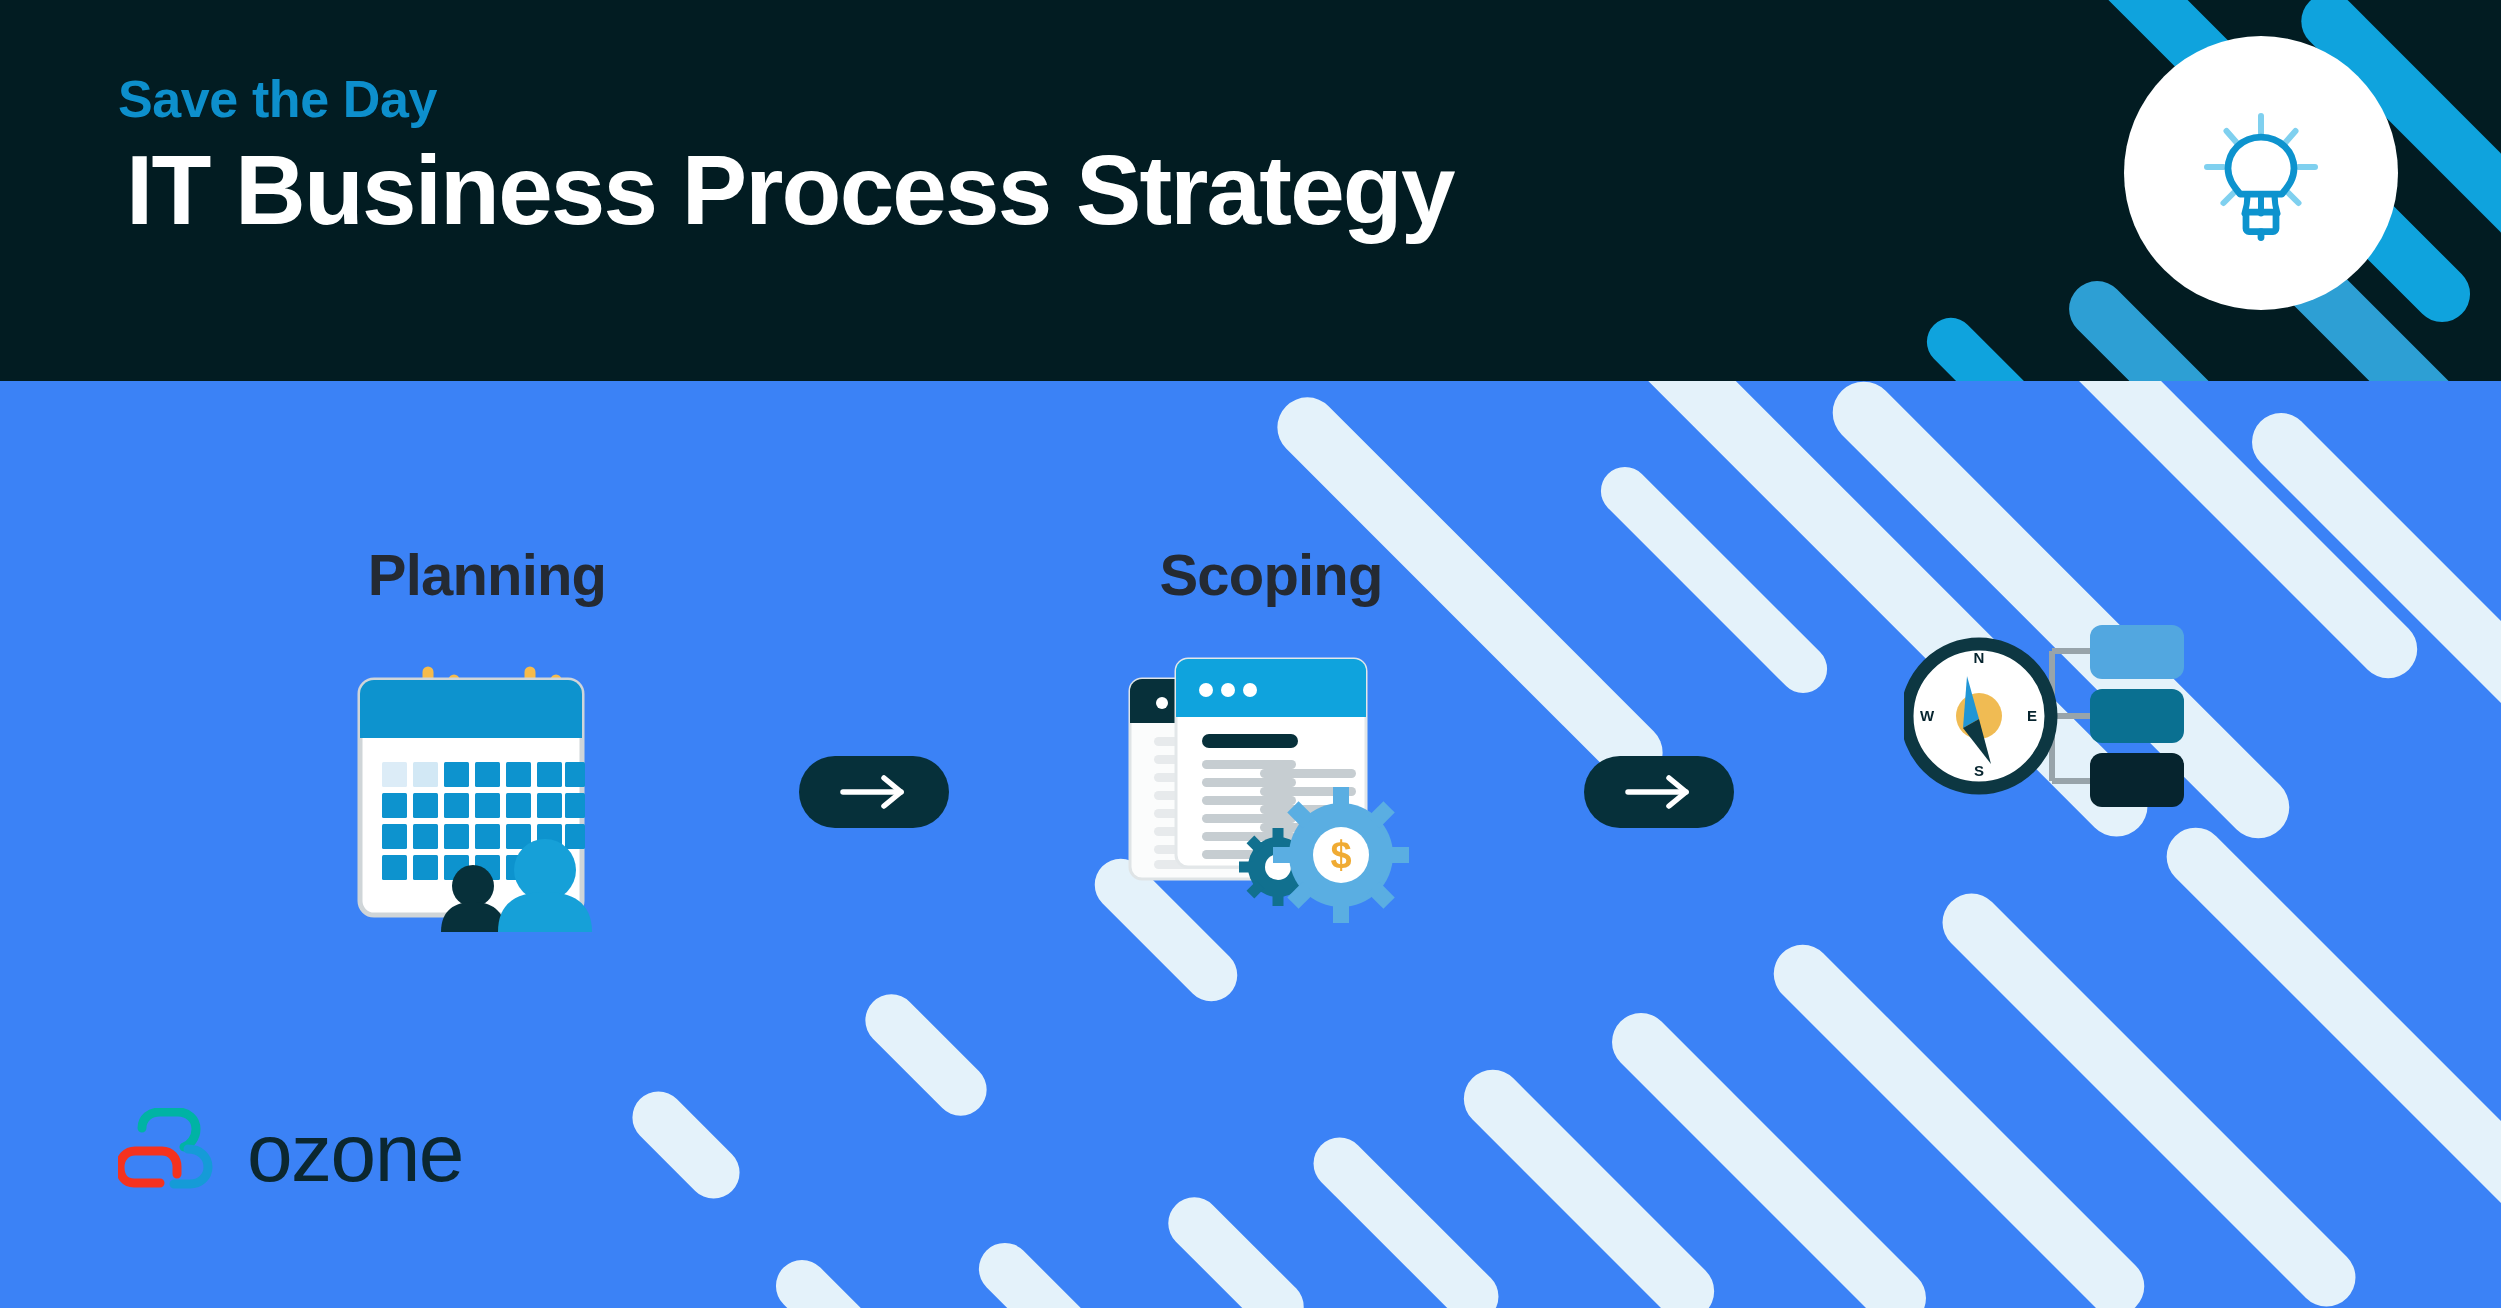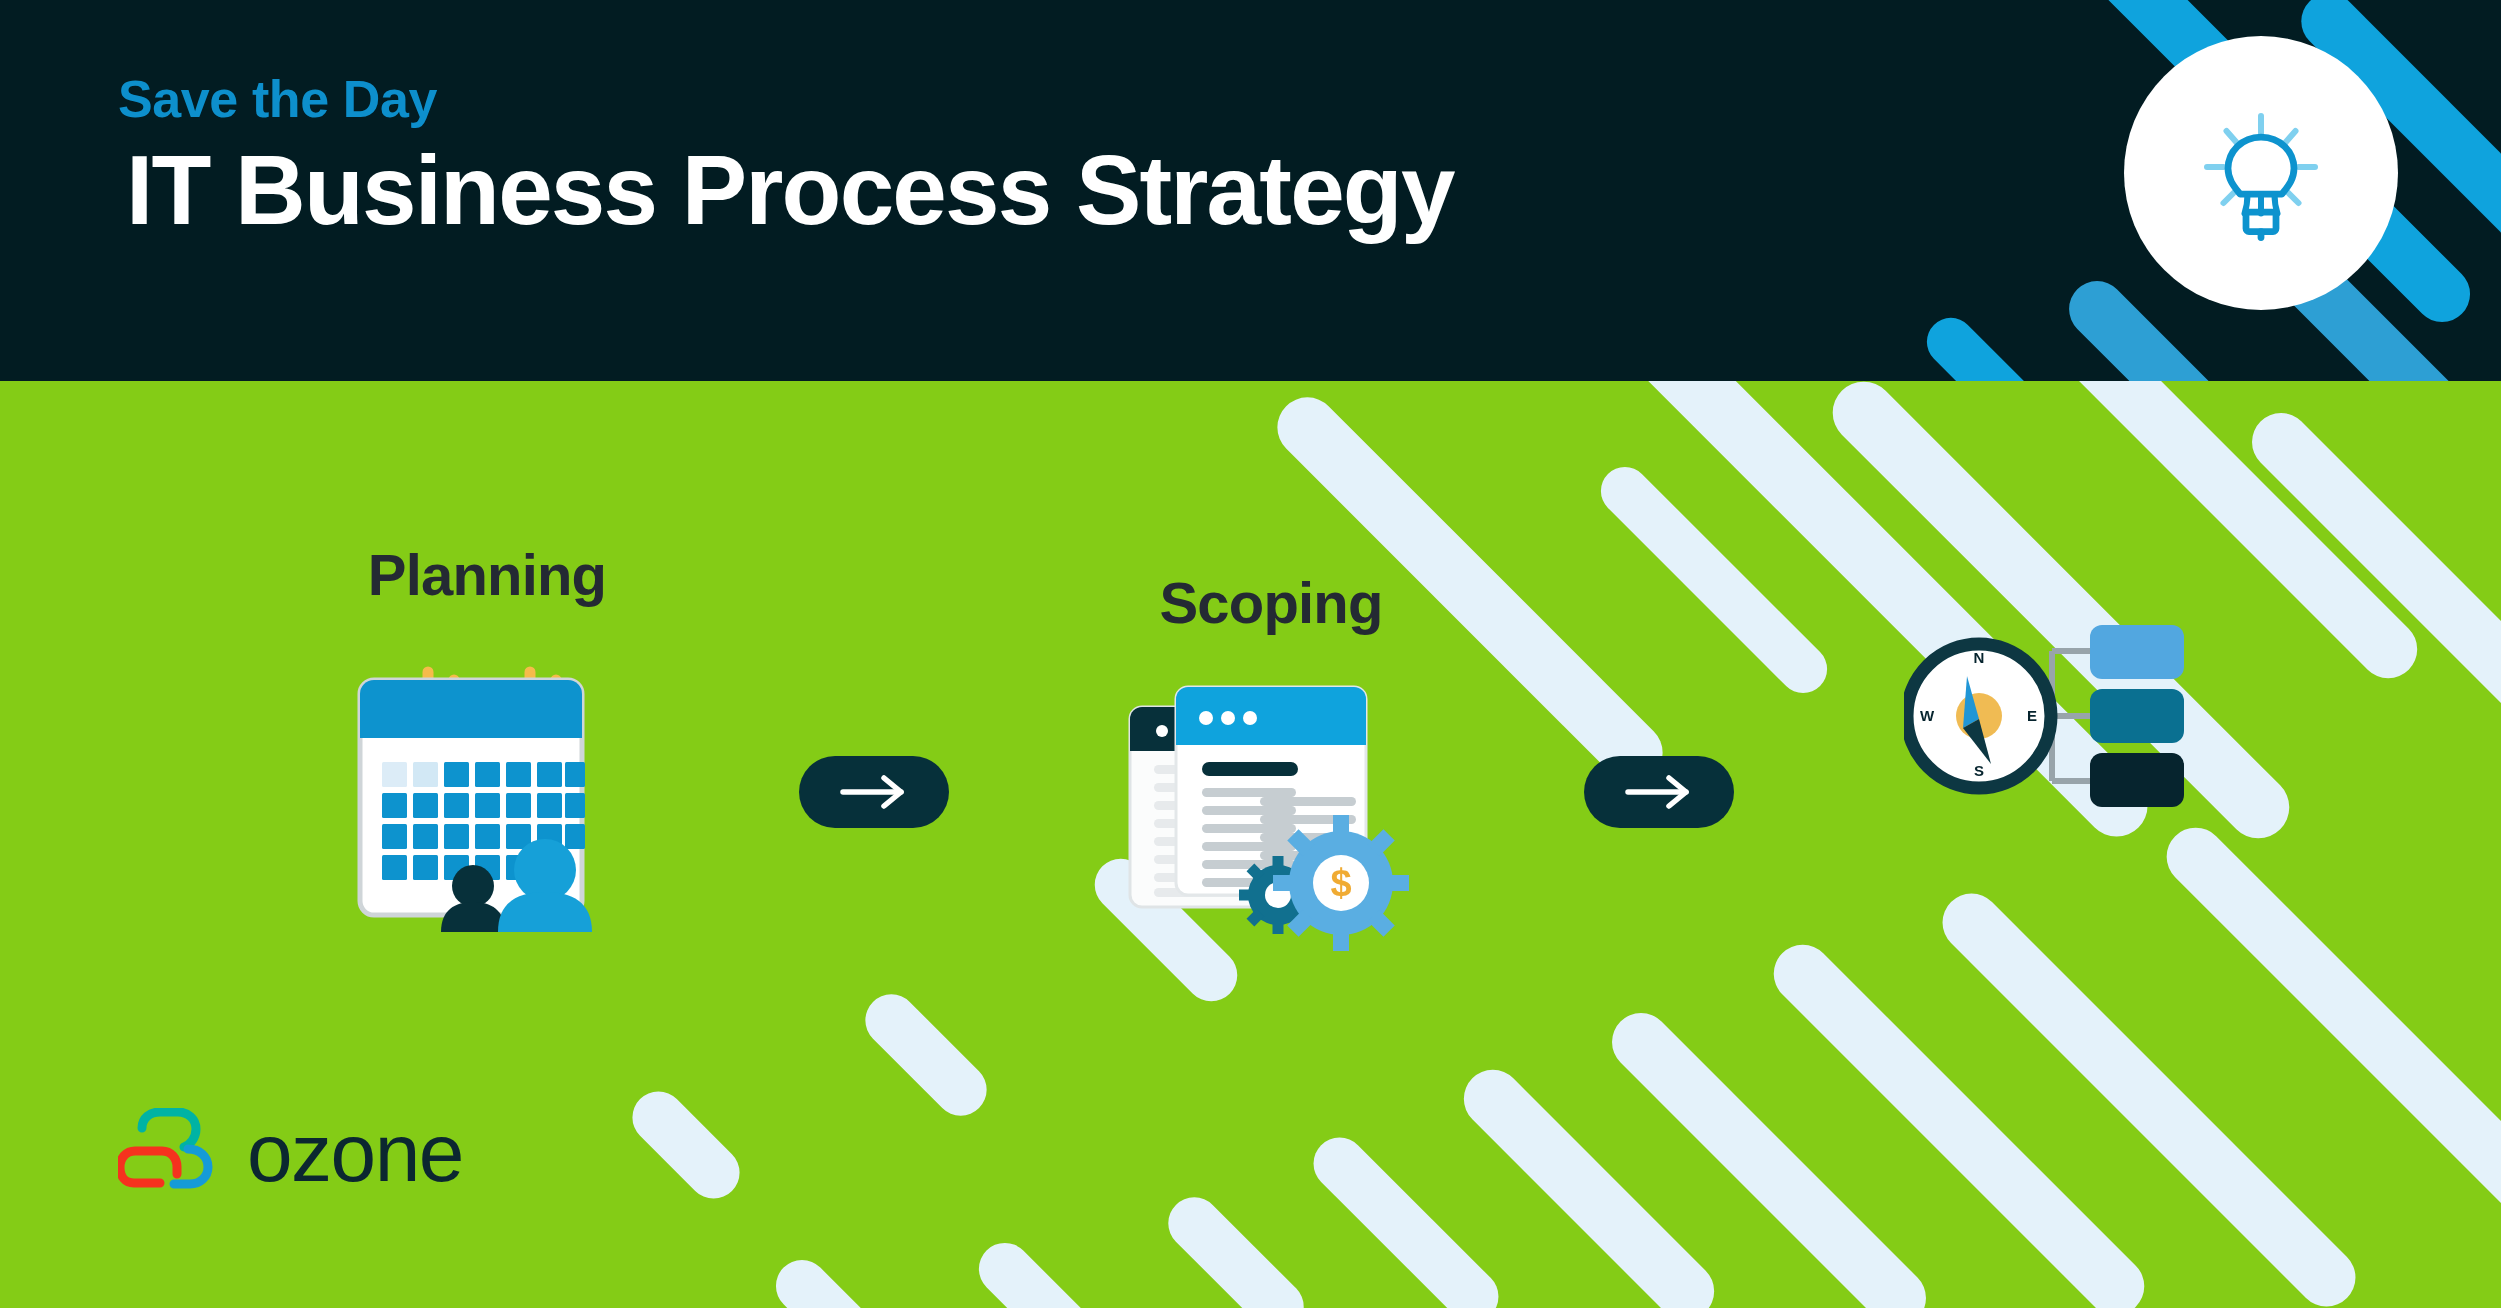--- a/index.html
+++ b/index.html
@@ -9,21 +9,21 @@
   }
   body {
     font-family: "Liberation Sans", sans-serif;
   }
 
   #canvas {
     position: relative;
     width: 2501px;
     height: 1308px;
     overflow: hidden;
-    background: #84cc16;
+    background: #3b82f6;
   }
 
   
   .stripe-layer {
     position: absolute;
     inset: 0;
     overflow: hidden;
     pointer-events: none;
   }
   .stripe {
@@ -108,21 +108,21 @@
     margin: 0 0 34px 0;
     white-space: nowrap;
   }
   .step-art {
     height: 290px;
     display: flex;
     align-items: flex-end;
     justify-content: center;
   }
   #step-planning { left: 243px; }
-  #step-scoping  { left: 1027px; margin-top: 28px; }
+  #step-scoping  { left: 1027px; }
   #step-strategy { left: 1810px; }
 
   .arrow-btn {
     position: absolute;
     top: 375px;
     width: 150px;
     height: 72px;
     border-radius: 999px;
     background: #06303a;
     display: flex;

